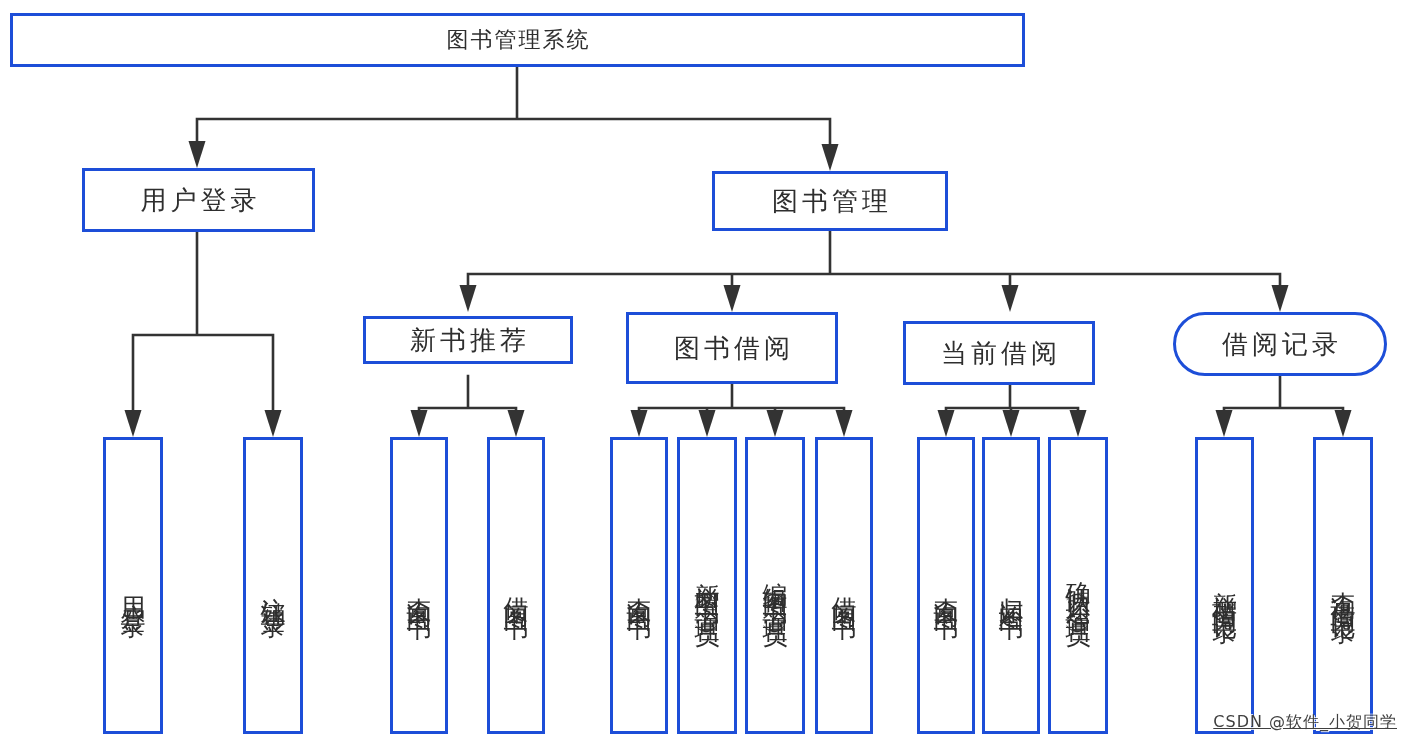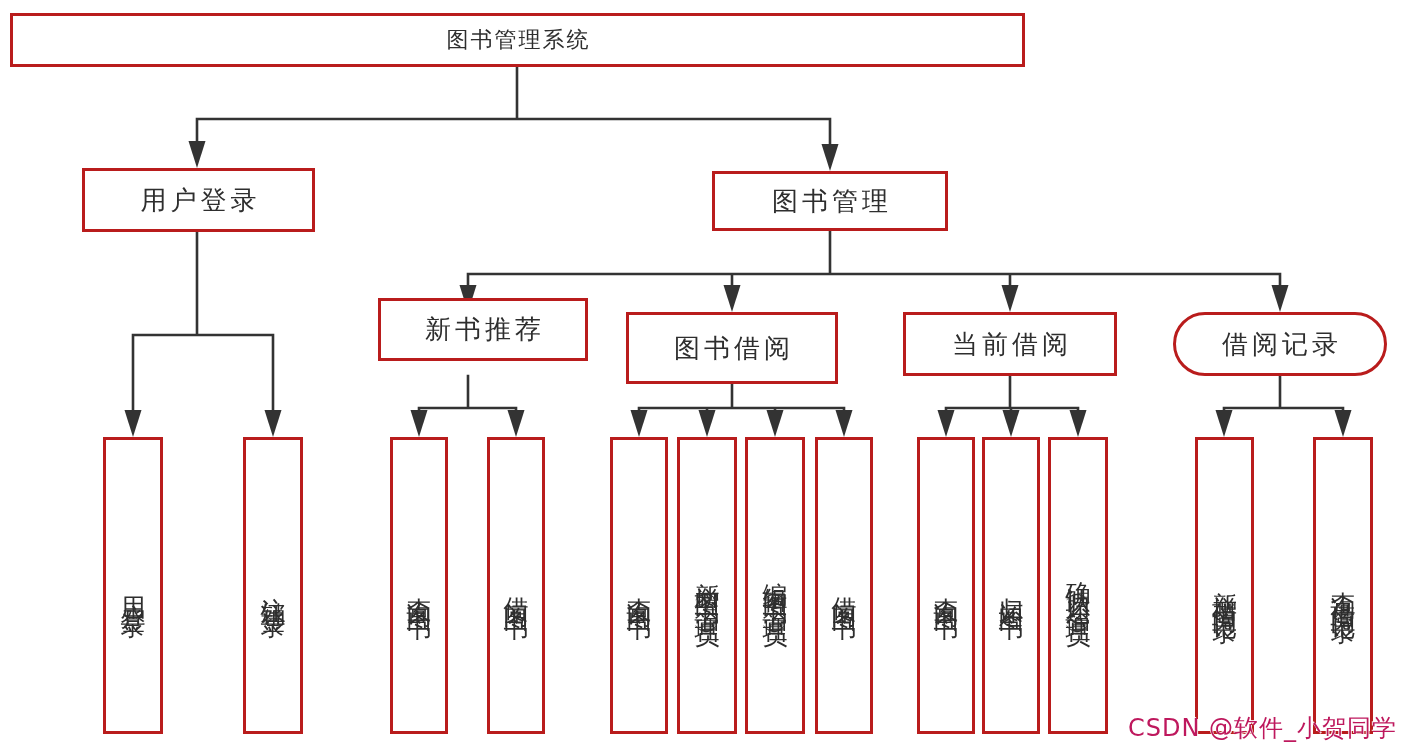--- a/index.html
+++ b/index.html
@@ -7,21 +7,21 @@
     position:relative;
     width:1405px;height:747px;
     background:#ffffff;
     overflow:hidden;
     font-family:"DejaVu Sans","Liberation Sans",sans-serif;
   }
   #wires{position:absolute;left:0;top:0;width:1405px;height:747px;}
   .node{
     position:absolute;
     box-sizing:border-box;
-    border:3px solid #b91c1c;
+    border:3px solid #1d4ed8;
     background:#ffffff;
     display:flex;
     align-items:center;
     justify-content:center;
     color:#2e2e2e;
   }
   .hnode .lbl{font-size:26px;letter-spacing:4px;text-indent:4px;white-space:nowrap;}
   .n-root .lbl{font-size:22px;letter-spacing:2px;text-indent:2px;}
   .leaf{top:437px;height:297px;}
   .leaf .lbl{
@@ -31,47 +31,48 @@
     letter-spacing:6px;
     line-height:1;
     margin-bottom:-6px;
   }
   
   .n-root{left:10px;top:13px;width:1015px;height:54px;}
   
   .n-login{left:82px;top:168px;width:233px;height:64px;}
   .n-bookmgmt{left:712px;top:171px;width:236px;height:60px;}
   
-  .n-newbook{left:363px;top:298px;width:210px;height:63px;margin-left:15px;}
+  .n-newbook{left:363px;top:316px;width:210px;height:48px;}
   .n-bookborrow{left:626px;top:312px;width:212px;height:72px;}
-  .n-current{left:903px;top:312px;width:214px;height:64px;}
+  .n-current{left:903px;top:321px;width:192px;height:64px;}
   .n-records{left:1173px;top:312px;width:214px;height:64px;border-radius:32px;}
   
   .l-userlogin{left:103px;width:60px;}
   .l-logout{left:243px;width:60px;}
   .l-q1{left:390px;width:58px;}
   .l-b1{left:487px;width:58px;}
   .l-q2{left:610px;width:58px;}
   .l-add{left:677px;width:60px;}
   .l-edit{left:745px;width:60px;}
   .l-b2{left:815px;width:58px;}
   .l-q3{left:917px;width:58px;}
   .l-ret{left:982px;width:58px;}
   .l-confirm{left:1048px;width:60px;}
   .l-addrec{left:1195px;width:59px;}
   .l-qrec{left:1313px;width:60px;}
   #watermark{
     position:absolute;
     right:8px;top:712px;
-    font-size:24px;
-    color:#be185d;
+    font-size:16px;
+    color:#404040;
     letter-spacing:1px;
     white-space:nowrap;
     z-index:6;
     text-shadow:1px 1px 0 rgba(255,255,255,.85),-1px -1px 0 rgba(255,255,255,.85);
+    text-decoration:underline;
   }
 </style>
 </head>
 <body>
 
 <div id="canvas">
 
   <svg id="wires" width="1405" height="747" viewBox="0 0 1405 747" xmlns="http://www.w3.org/2000/svg">
     <g stroke="#333333" stroke-width="2.6" fill="none" stroke-linecap="square">
 

